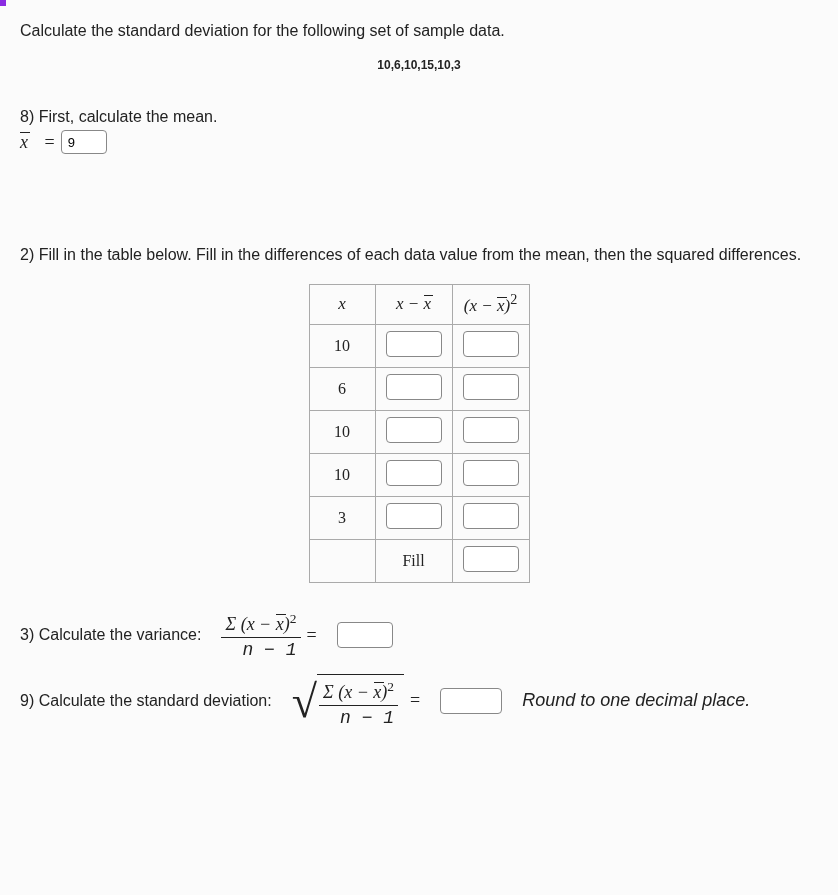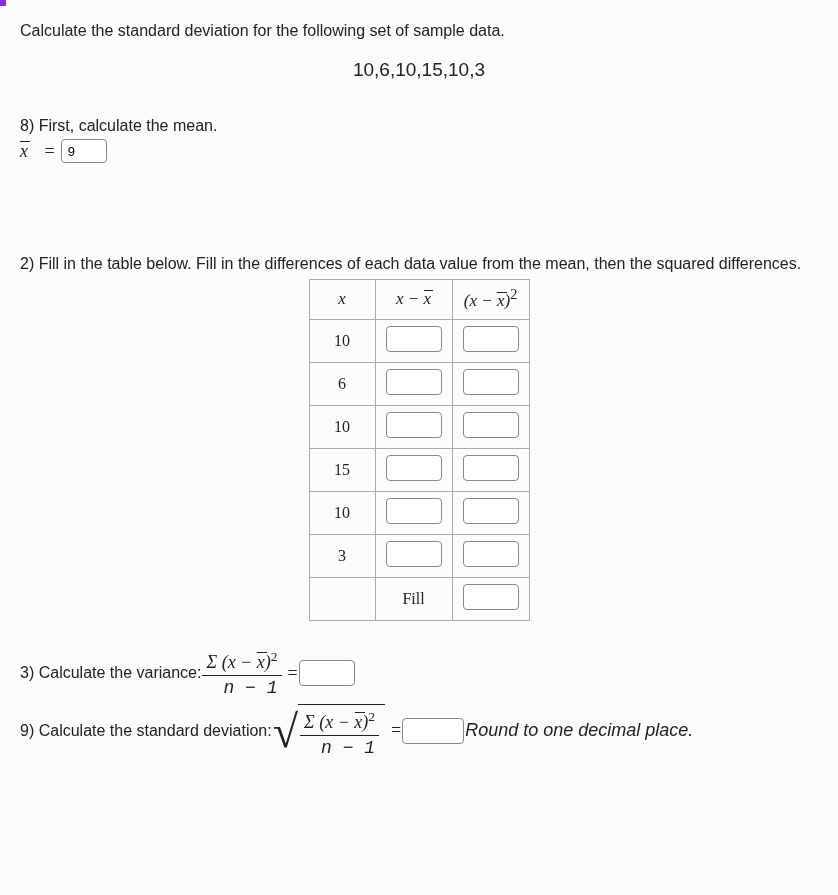--- a/index.html
+++ b/index.html
@@ -20,22 +20,22 @@
     width: 6px;
     height: 6px;
     background: #8a2be2;
   }
   .prompt {
     margin: 6px 0 18px 0;
     font-size: 16px;
   }
   .data-set {
     text-align: center;
-    font-size: 19px;
-    font-weight: normal;
+    font-size: 12px;
+    font-weight: bold;
     margin-bottom: 36px;
   }
   .step-label {
     font-size: 16px;
     margin: 8px 0 4px 0;
   }
   .mean-row {
     display: flex;
     align-items: center;
     gap: 6px;
@@ -56,21 +56,21 @@
     height: 26px;
     border: 1px solid #888;
     border-radius: 4px;
     background: #fff;
     vertical-align: middle;
   }
   .field-box.wide {
     width: 62px;
   }
   .step2-text {
-    margin-bottom: 4px;
+    margin-bottom: 18px;
     line-height: 1.35;
   }
   table.dev-table {
     border-collapse: collapse;
     margin: 0 auto 28px auto;
   }
   table.dev-table th, table.dev-table td {
     border: 1px solid #aaa;
     padding: 6px 10px;
     text-align: center;
@@ -93,22 +93,22 @@
     display: inline-block;
   }
   .total-label {
     font-weight: bold;
     font-style: normal;
     font-family: Arial, Helvetica, sans-serif;
   }
   .formula-row {
     display: flex;
     align-items: center;
-    gap: 1px;
-    margin: 6px 0;
+    gap: 20px;
+    margin: 14px 0;
     font-size: 16px;
   }
   .formula-label {
     white-space: nowrap;
   }
   .math {
     font-family: "Times New Roman", Times, serif;
     font-style: italic;
     font-size: 18px;
     display: inline-flex;
@@ -201,25 +201,20 @@
       <td><span class="cell-input"></span></td>
       <td><span class="cell-input"></span></td>
     </tr>
     <tr>
       <td>6</td>
       <td><span class="cell-input"></span></td>
       <td><span class="cell-input"></span></td>
     </tr>
     <tr>
       <td>10</td>
-      <td><span class="cell-input"></span></td>
-      <td><span class="cell-input"></span></td>
-    </tr>
-    <tr>
-      <td>15</td>
       <td><span class="cell-input"></span></td>
       <td><span class="cell-input"></span></td>
     </tr>
     <tr>
       <td>10</td>
       <td><span class="cell-input"></span></td>
       <td><span class="cell-input"></span></td>
     </tr>
     <tr>
       <td>3</td>

